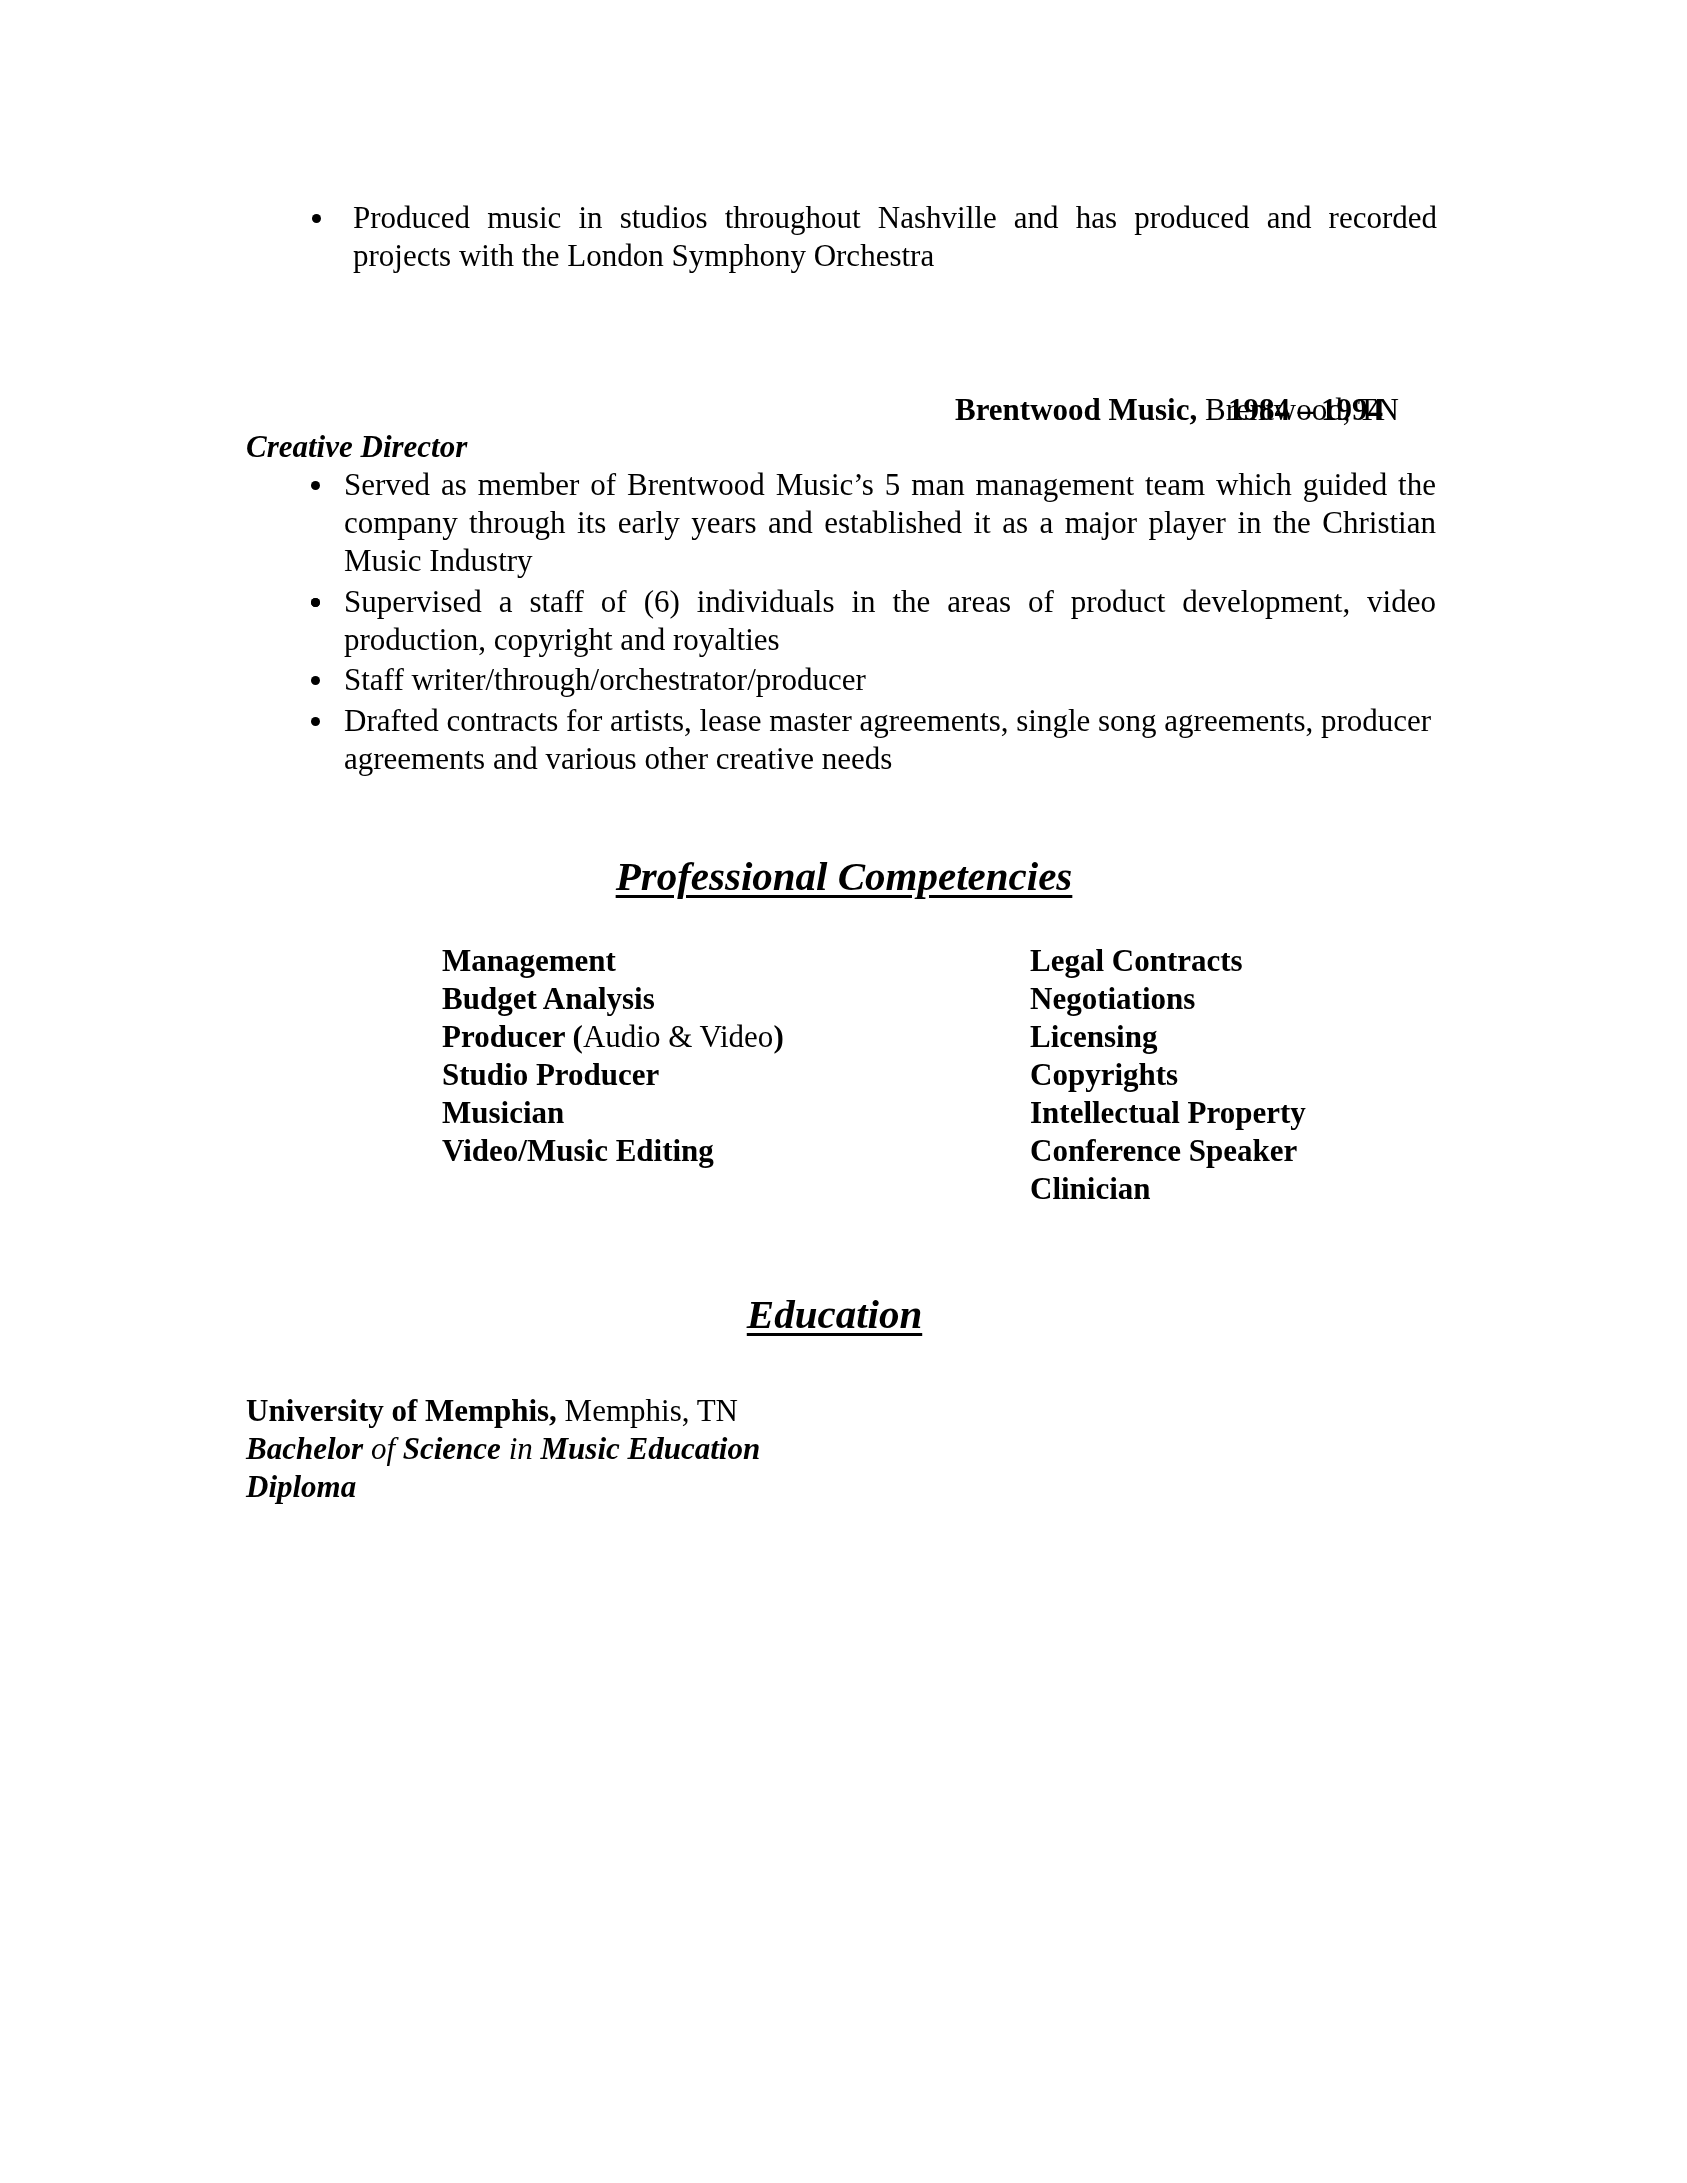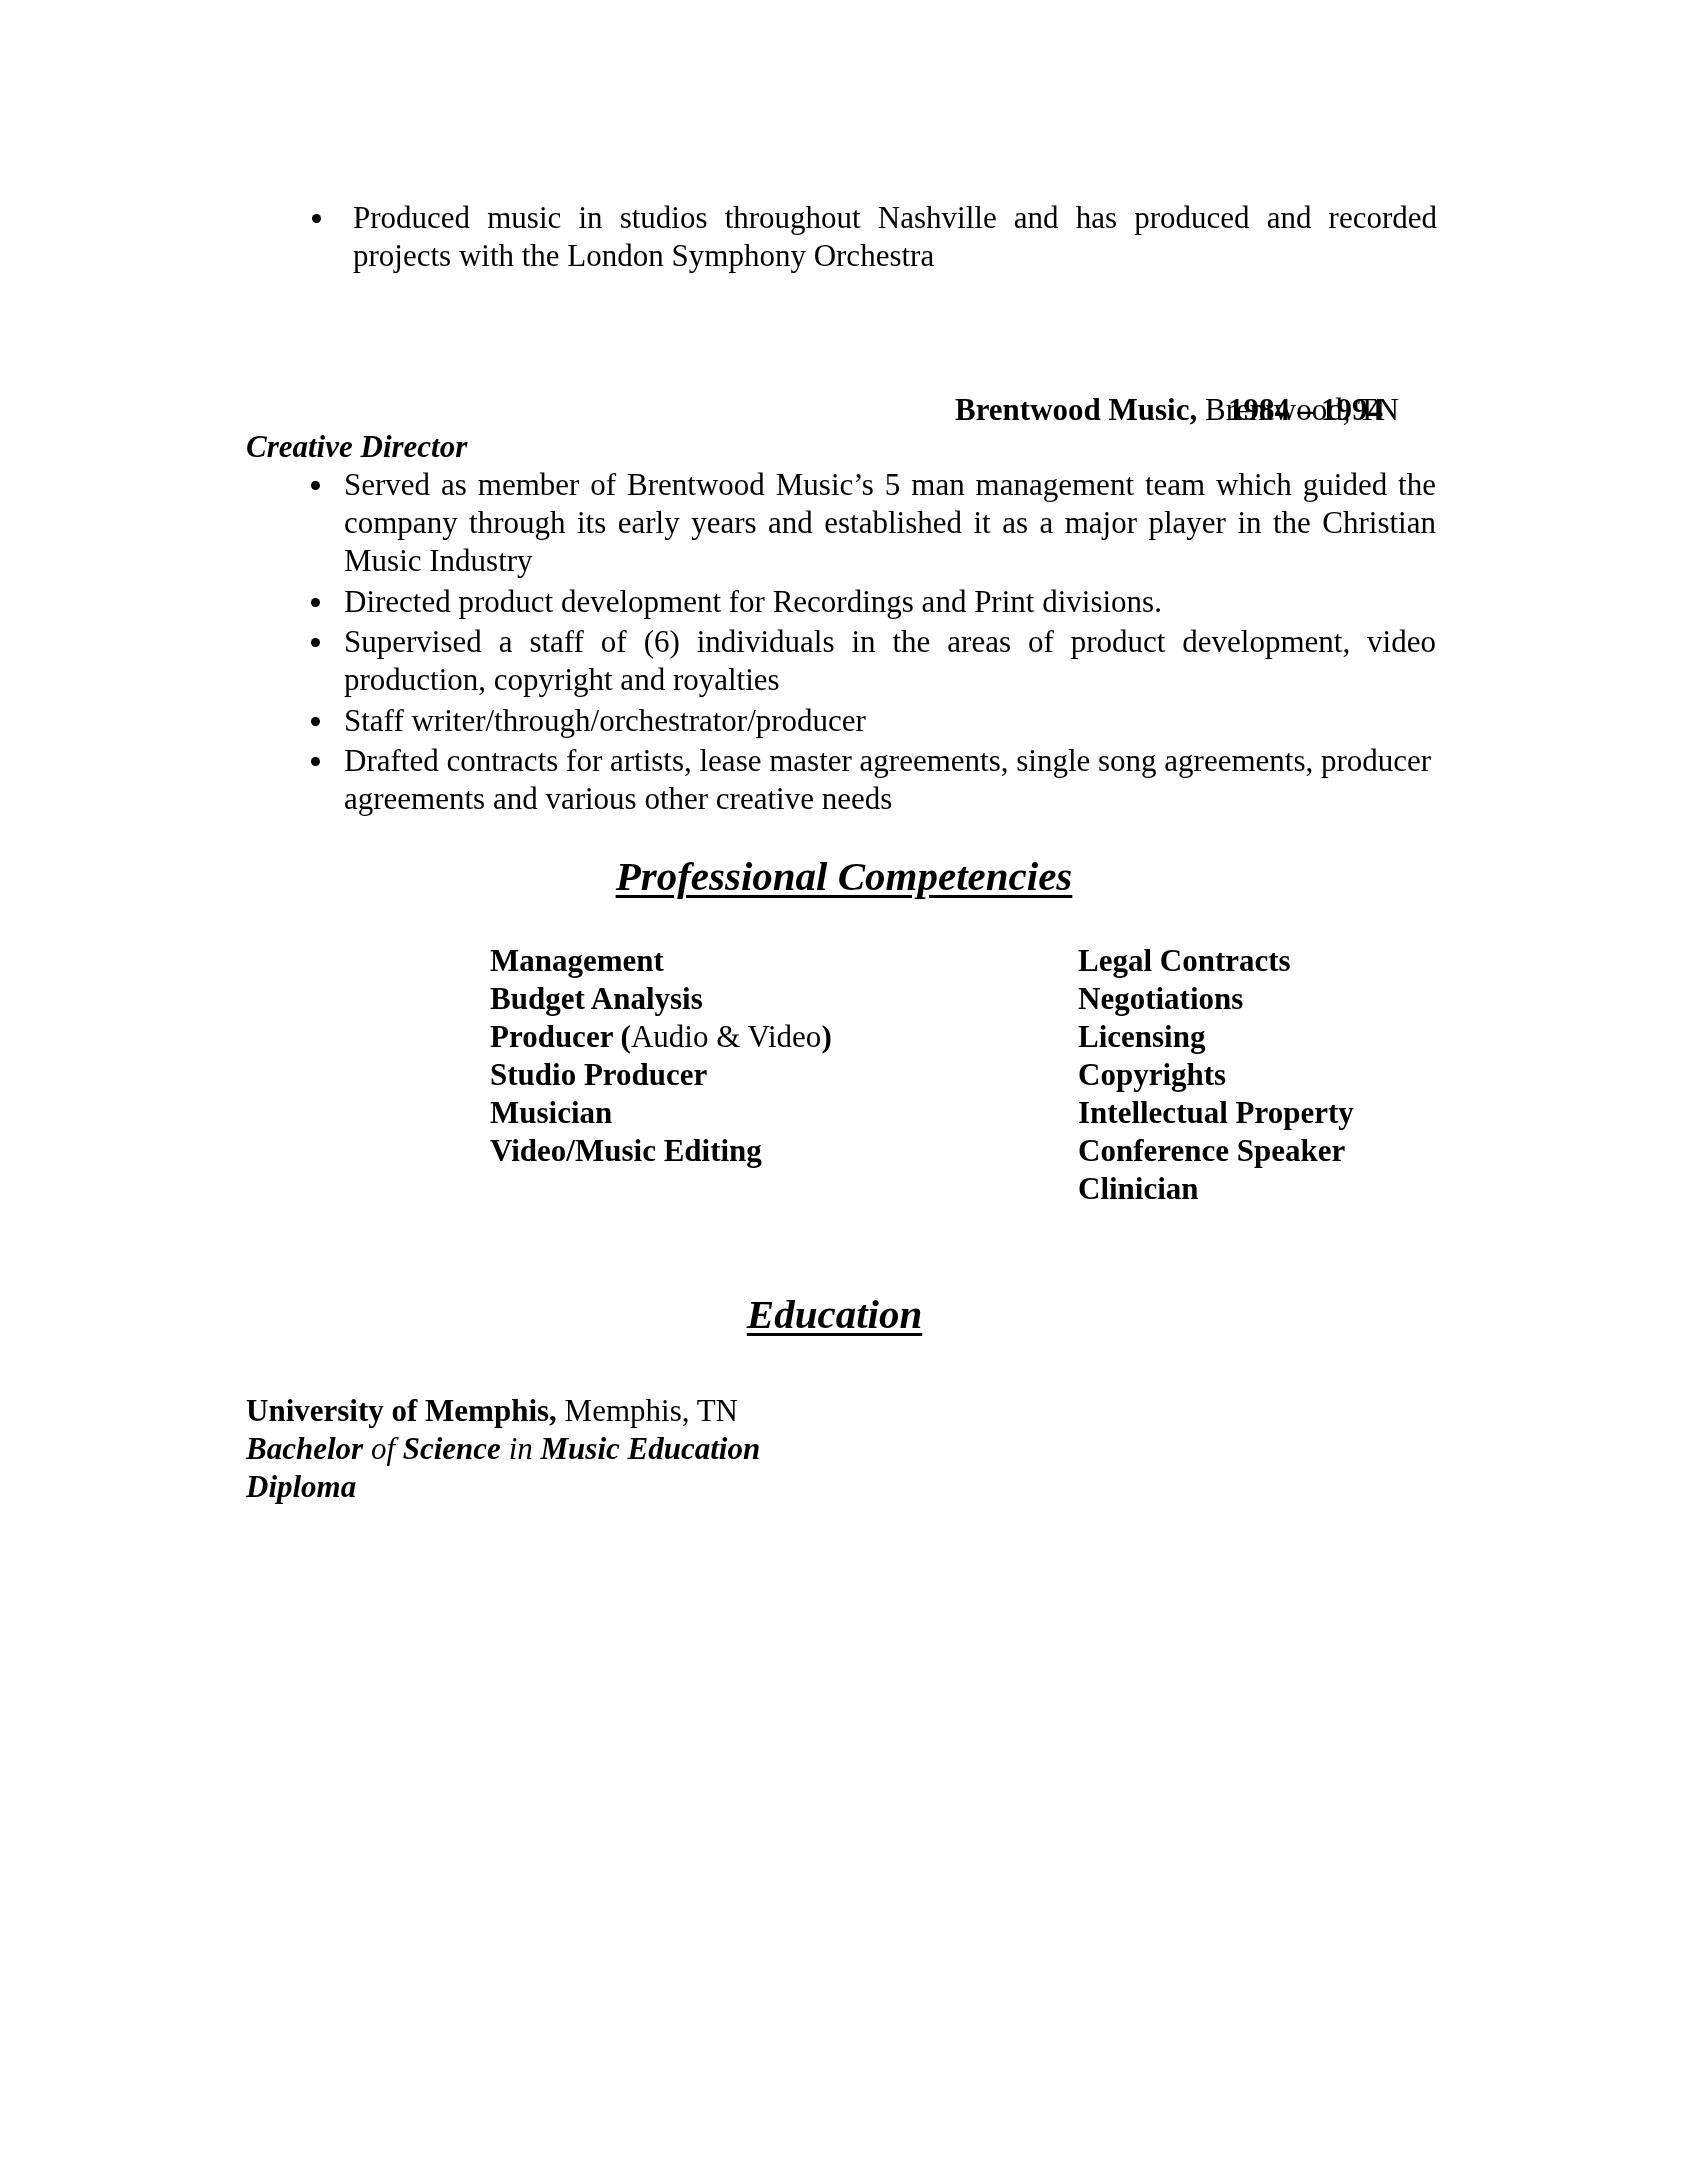--- a/index.html
+++ b/index.html
@@ -25,21 +25,21 @@
     .job-header { position: absolute; left: 246px; top: 391px; width: 1153px; text-align: right; }
     .job-title { position: absolute; left: 246px; top: 428px; font-style: italic; font-weight: bold; }
     .dates { position: absolute; left: 1228px; top: 391px; font-weight: bold; }
     .section-title {
       position: absolute; font-style: italic; font-weight: bold; text-decoration: underline;
       font-size: 41px; line-height: 49px; text-decoration-thickness: 3.3px; text-underline-offset: 5px;
     }
     .sec-comp { left: 493px; top: 852px; width: 702px; text-align: center; }
     .sec-edu { left: 740px; top: 1290px; width: 189px; text-align: center; }
     .comp-col { position: absolute; top: 942px; }
-    .comp-col div { font-size: 31px; line-height: 38px; font-weight: bold; margin-left: 48px; }
+    .comp-col div { font-size: 31px; line-height: 38px; font-weight: bold; }
     .comp-col .normal { font-weight: normal; }
     .col-left { left: 442px; }
     .col-right { left: 1030px; }
     .edu { position: absolute; left: 246px; top: 1392px; }
     .edu div { font-size: 31px; line-height: 38px; }
     b { font-weight: bold; }
     i { font-style: italic; }
   </style>
 </head>
 <body>
@@ -51,21 +51,21 @@
   </ul>
 
   <div class="job-header txt">
     <b>Brentwood Music,</b><span> Brentwood, TN</span>
   </div>
   <div class="dates txt">1984 – 1994</div>
   <div class="job-title txt">Creative Director</div>
 
   <ul class="bullets list2">
     <li><span class="dot"></span><span>Served as member of Brentwood Music’s 5 man management team which guided the company through its early years and established it as a major player in the Christian Music Industry</span></li>
-    <li><span class="dot"></span><span>Directed product development for Recordings and Print divisions.</span></li>
+    <li><span class="dot"></span></li>
     <li><span class="dot"></span><span>Supervised a staff of (6) individuals in the areas of product development, video production, copyright and royalties</span></li>
     <li><span class="dot"></span><span>Staff writer/through/orchestrator/producer</span></li>
     <li style="text-align:left"><span class="dot"></span><span>Drafted contracts for artists, lease master agreements, single song agreements, producer agreements and various other creative needs</span></li>
   </ul>
 
   <div class="section-title sec-comp">Professional Competencies</div>
 
   <div class="comp-col col-left">
     <div><span>Management</span></div>
     <div><span>Budget Analysis</span></div>

